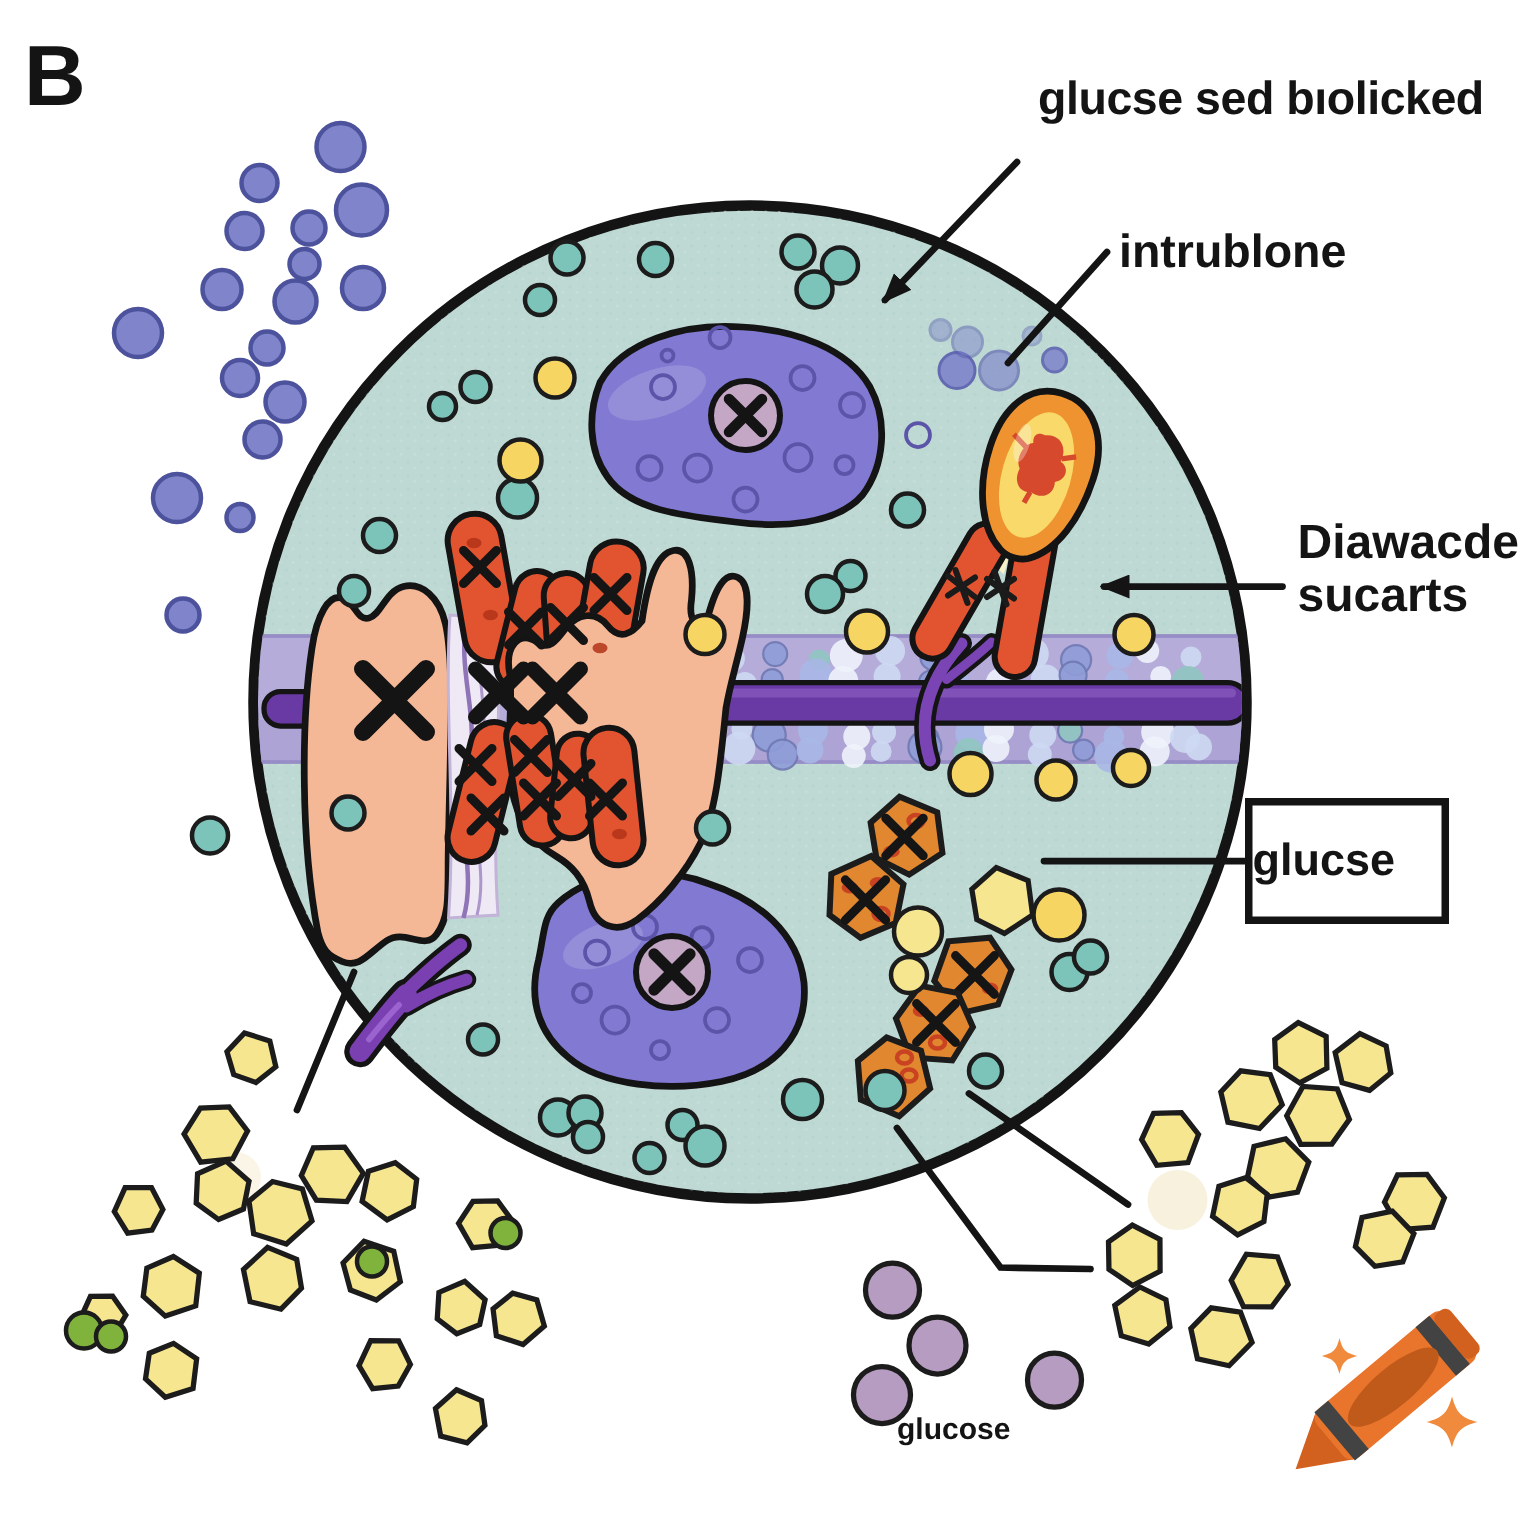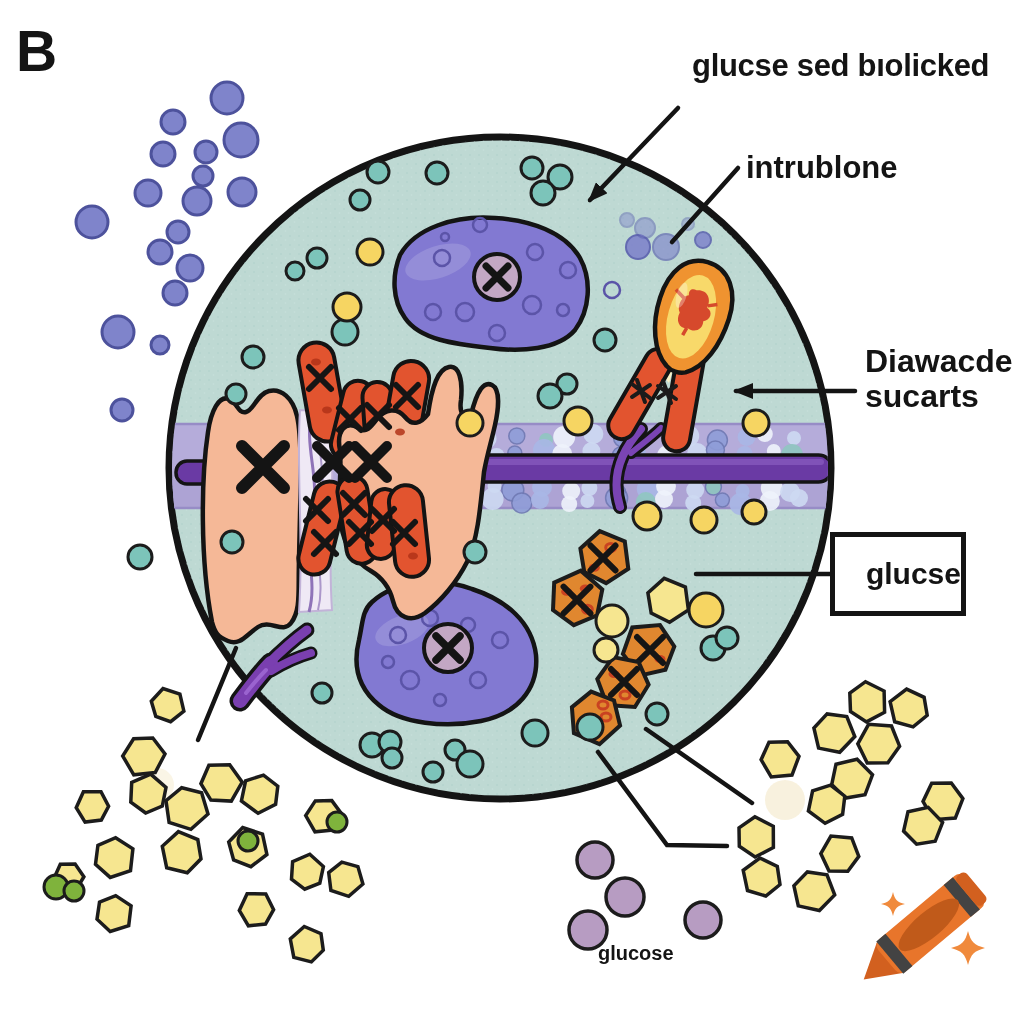--- a/index.html
+++ b/index.html
@@ -4,21 +4,21 @@
 <style>
   html,body{margin:0;padding:0;background:#ffffff;}
   body{width:1024px;height:1024px;overflow:hidden;font-family:"Liberation Sans",sans-serif;}
   .stage{position:relative;width:1024px;height:1024px;background:#fff;}
   svg.art{position:absolute;left:0;top:0;width:1024px;height:1024px;}
   .lbl{position:absolute;color:#141414;font-weight:700;white-space:nowrap;}
   #lbl-b{left:16px;top:18px;font-size:57px;}
   #lbl-receptor{left:692px;top:46px;font-size:31px;line-height:40px;letter-spacing:-0.3px;}
   #lbl-insulin{left:746px;top:150px;font-size:31px;}
   #lbl-cell{left:865px;top:344px;font-size:32px;line-height:35px;}
-  #lbl-glucose-box{position:absolute;left:830px;top:532px;width:126px;height:74px;border:5px solid #141414;background:#fff;display:flex;align-items:center;justify-content:flex-end;font-size:30px;font-weight:700;color:#141414;}
+  #lbl-glucose-box{position:absolute;left:830px;top:532px;width:126px;height:74px;border:5px solid #141414;background:#fff;display:flex;align-items:center;justify-content:flex-start;font-size:30px;font-weight:700;color:#141414;}
   #lbl-glucose{left:598px;top:942px;font-size:20px;}
 </style>
 </head>
 <body>
 
 <div class="stage">
 <svg class="art" viewBox="0 0 1024 1024">
   <defs>
     <clipPath id="cellclip">
           <circle cx="500" cy="468" r="328"></circle>

